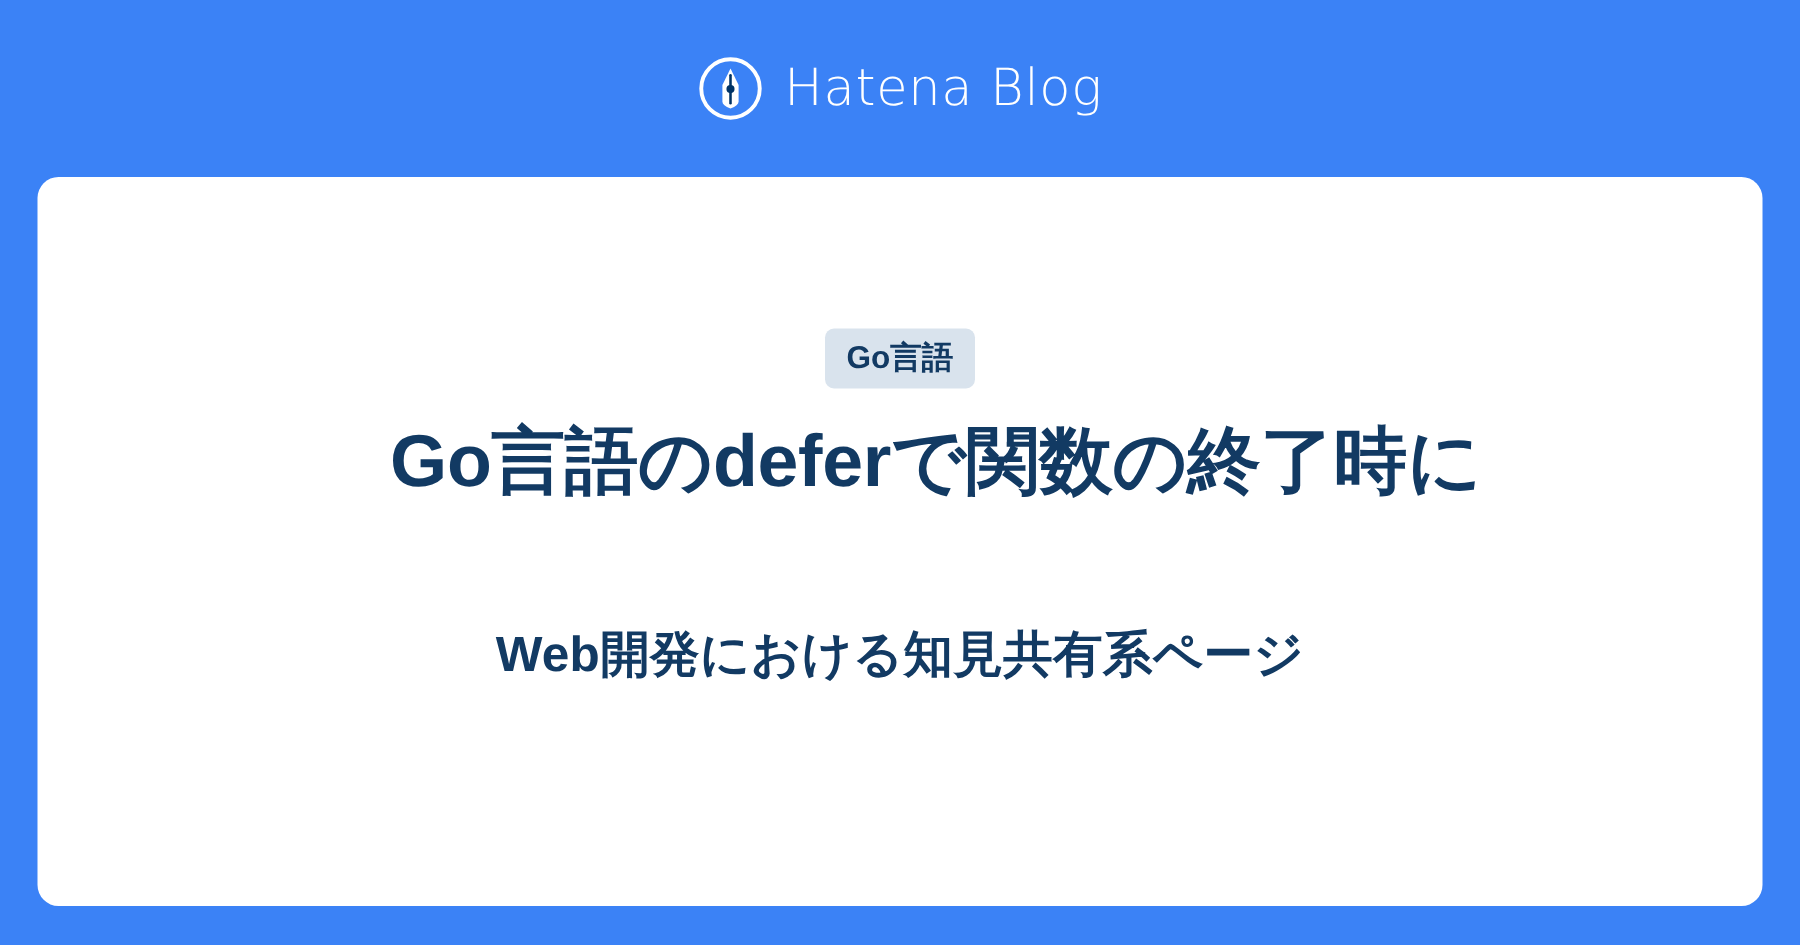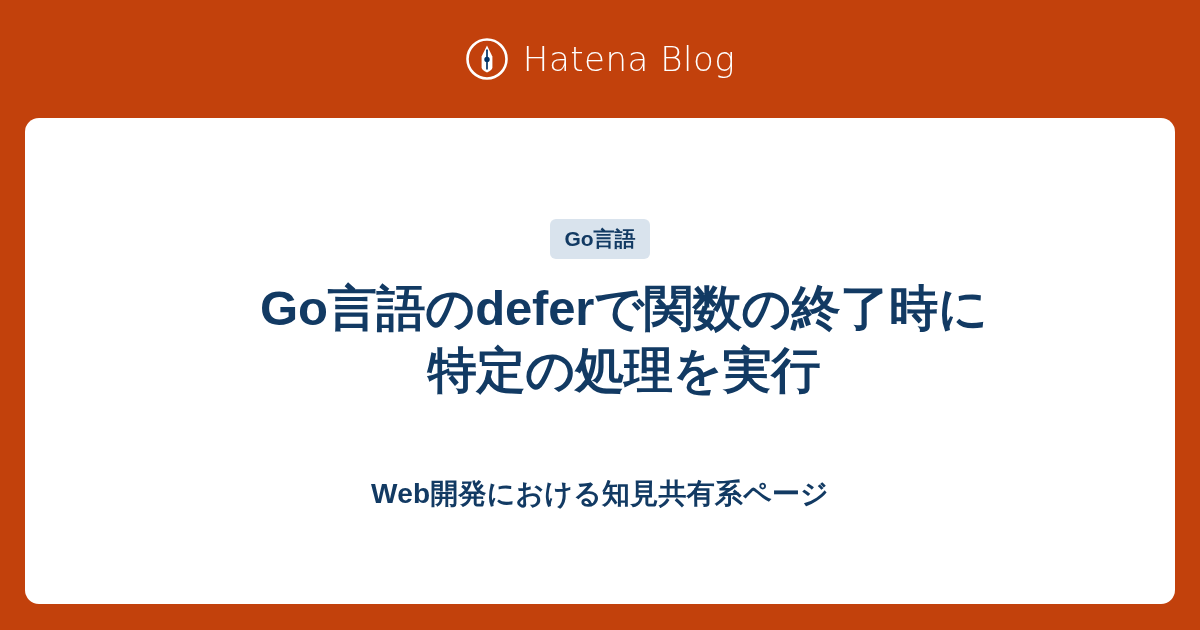--- a/index.html
+++ b/index.html
@@ -10,21 +10,21 @@
     width: 1200px;
     height: 630px;
     overflow: hidden;
     font-family: "Liberation Sans", "DejaVu Sans", sans-serif;
   }
 
   .og-canvas {
     position: relative;
     width: 1200px;
     height: 630px;
-    background: #c2410c;
+    background: #3b82f6;
     box-sizing: border-box;
   }
 
   
   .brand-bar {
     position: absolute;
     top: 0;
     left: 0;
     width: 1200px;
     height: 118px;
@@ -104,21 +104,21 @@
   .entry-title .t-line {
     display: block;
     white-space: nowrap;
     margin-left: 48px;
   }
 
   
   .blog-subtitle {
     margin: 76px 0 0 0;
     color: #123a63;
-    font-size: 28px;
+    font-size: 33px;
     font-weight: bold;
     line-height: 1.2;
     text-align: center;
     letter-spacing: 0.2px;
     white-space: nowrap;
   }
 </style>
 </head>
 <body>
 
@@ -139,21 +139,20 @@
 
   <div class="entry-card">
     <div class="card-inner">
 
       <div class="badge-row">
         <span class="category-badge">Go言語</span>
       </div>
 
       <h1 class="entry-title">
         <span class="t-line">Go言語のdeferで関数の終了時に</span>
-        <span class="t-line">特定の処理を実行</span>
       </h1>
 
       <div class="blog-subtitle">Web開発における知見共有系ページ</div>
 
     </div>
   </div>
 
 </div>
 
 </body></html>

